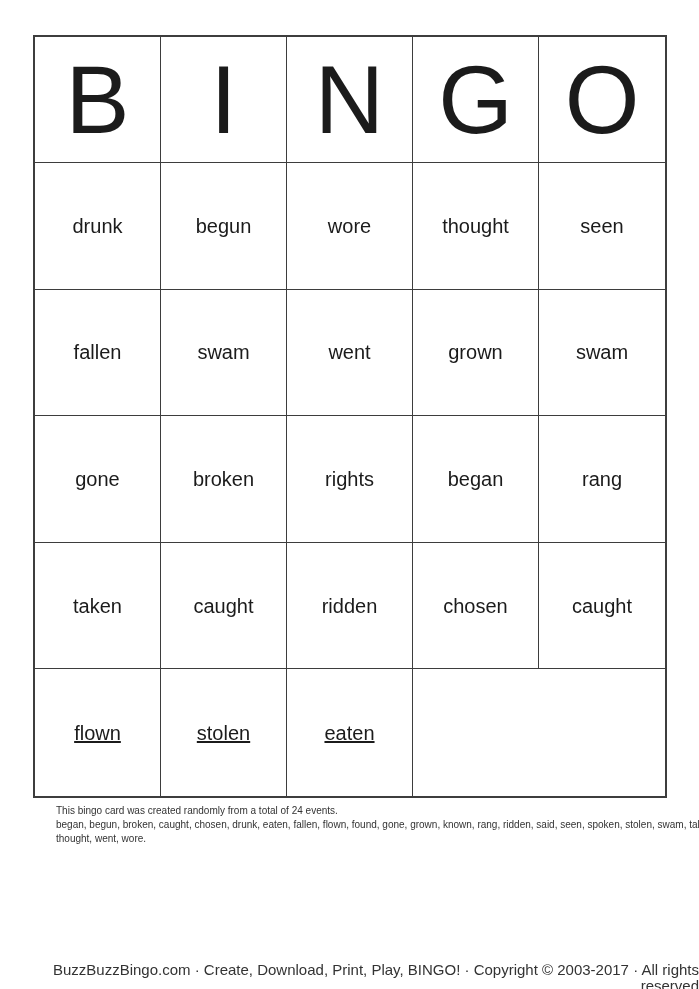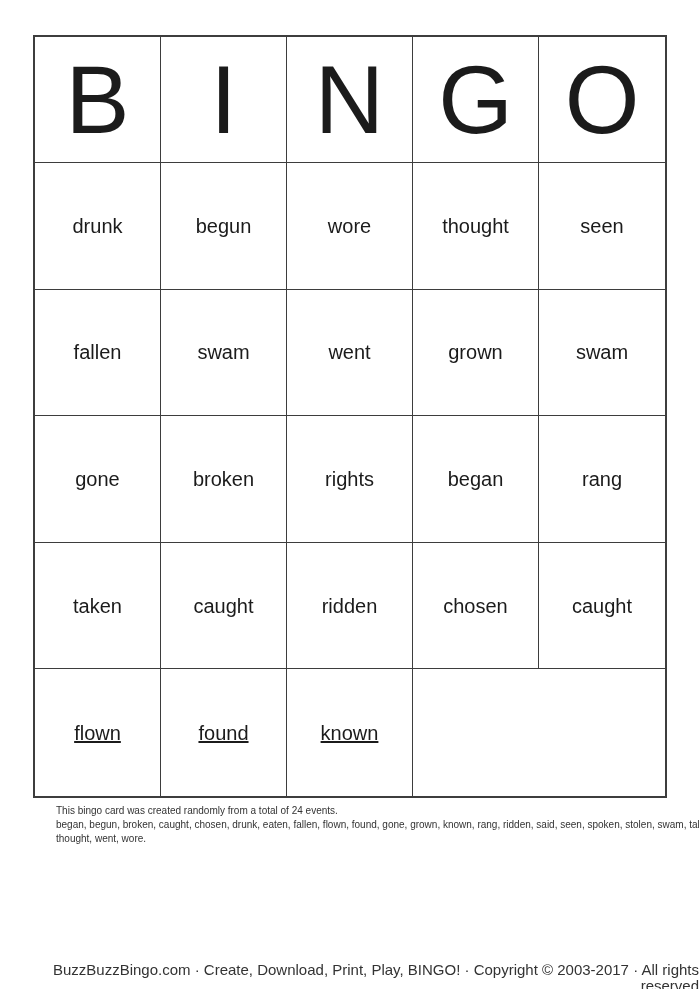--- a/index.html
+++ b/index.html
@@ -107,22 +107,22 @@
     <div class="cell">began</div>
 
     <div class="cell">rang</div>
     <div class="cell">taken</div>
     <div class="cell">caught</div>
     <div class="cell">ridden</div>
     <div class="cell">chosen</div>
 
     <div class="cell">caught</div>
     <div class="cell">flown</div>
-    <div class="cell">found</div>
-    <div class="cell">known</div>
+    <div class="cell">stolen</div>
+    <div class="cell">eaten</div>
   </div>
 
   <div class="footer-note">
     <p>This bingo card was created randomly from a total of 24 events.</p>
     <p>began, begun, broken, caught, chosen, drunk, eaten, fallen, flown, found, gone, grown, known, rang, ridden, said, seen, spoken, stolen, swam, taken, thought, went, wore.</p>
   </div>
 
   <div class="bottom-bar">BuzzBuzzBingo.com · Create, Download, Print, Play, BINGO! · Copyright © 2003-2017 · All rights reserved</div>
 
 </div>

